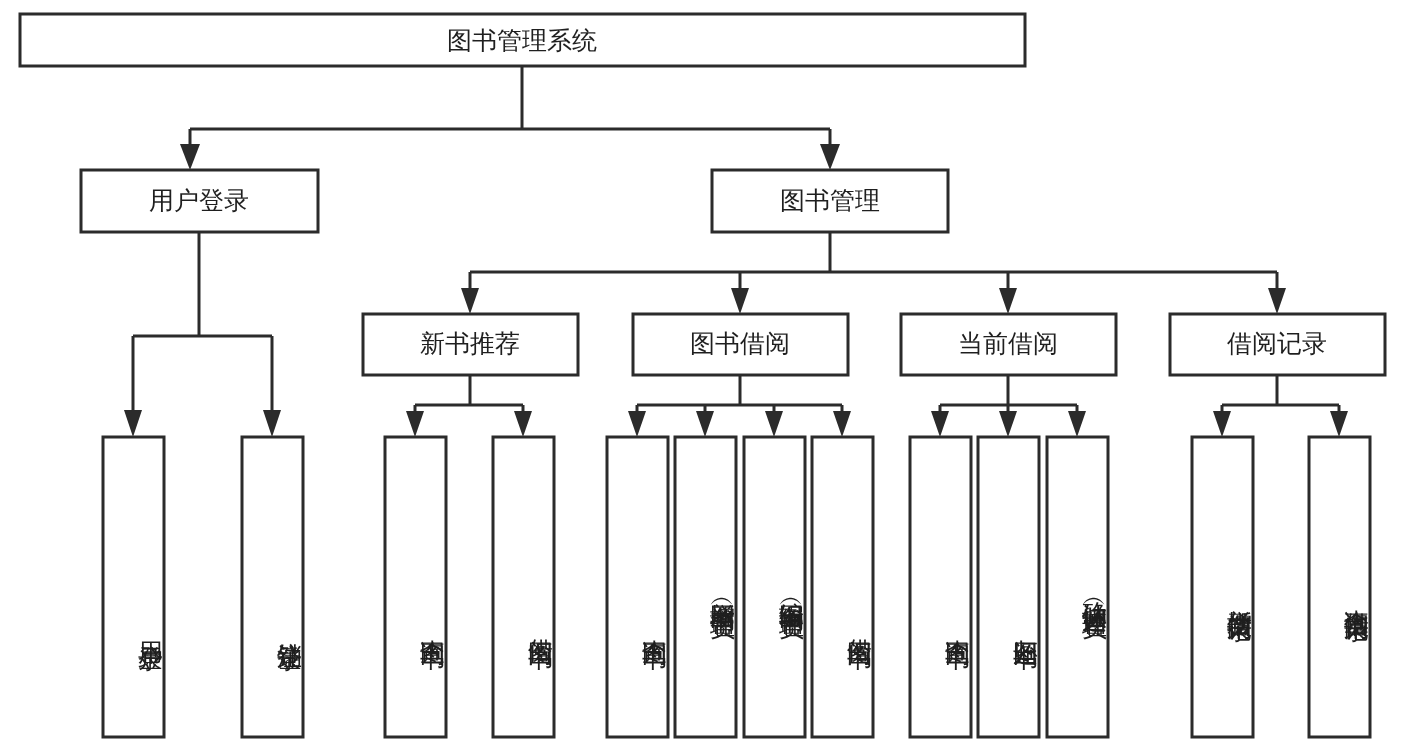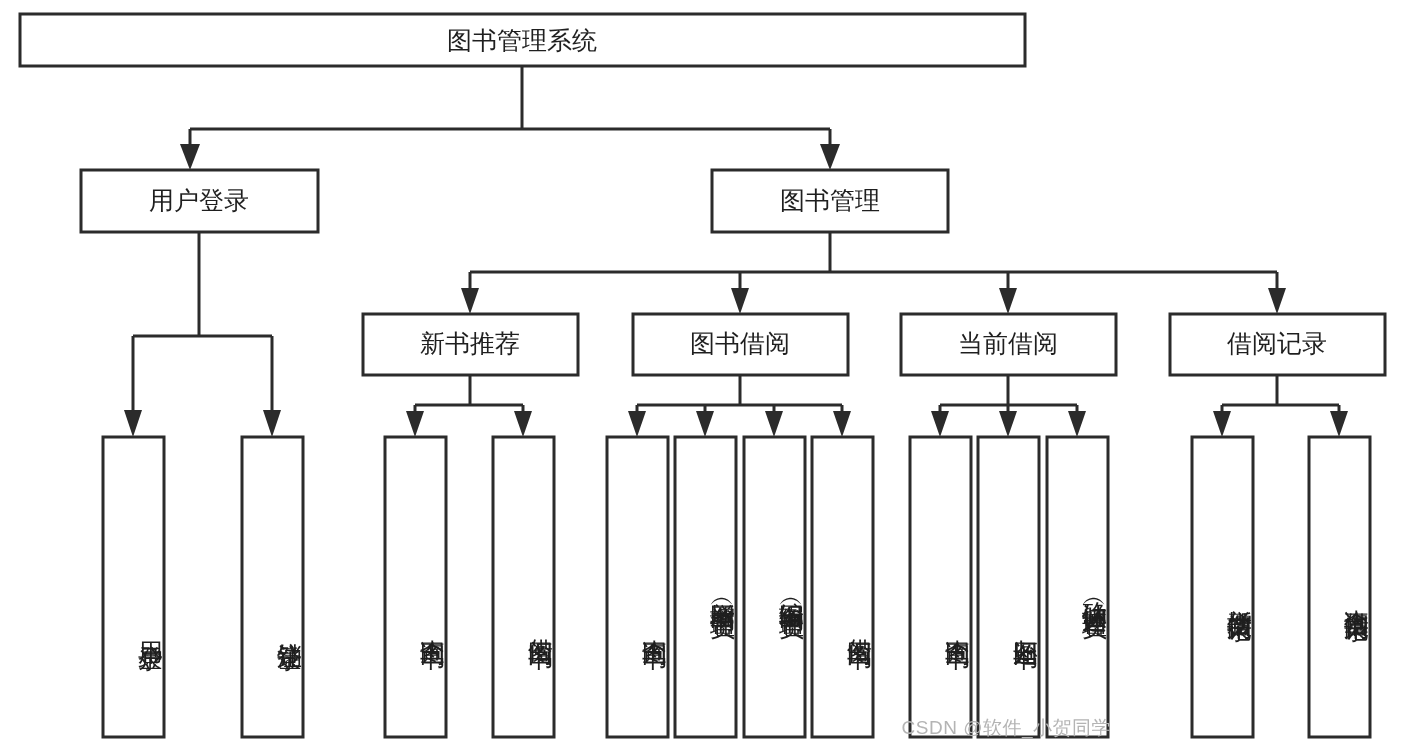--- a/index.html
+++ b/index.html
@@ -202,14 +202,13 @@
   <div class="vert-text-wrap" style="left:744px; top:444px; width:61px; height:293px;">编辑图书（管理员）</div>
   <div class="vert-text-wrap" style="left:812px; top:508px; width:61px; height:229px;">借阅图书</div>
 
   <div class="vert-text-wrap" style="left:910px; top:508px; width:61px; height:229px;">查询图书</div>
   <div class="vert-text-wrap" style="left:978px; top:508px; width:61px; height:229px;">归还图书</div>
   <div class="vert-text-wrap" style="left:1047px; top:444px; width:61px; height:293px;">确认归还（管理员）</div>
 
   <div class="vert-text-wrap" style="left:1192px; top:452px; width:61px; height:285px;">新增借阅记录</div>
   <div class="vert-text-wrap" style="left:1309px; top:452px; width:61px; height:285px;">查询借阅记录</div>
 
-  <div class="watermark">CSDN @软件_小贺同学</div>
 </div>
 
 </body></html>

